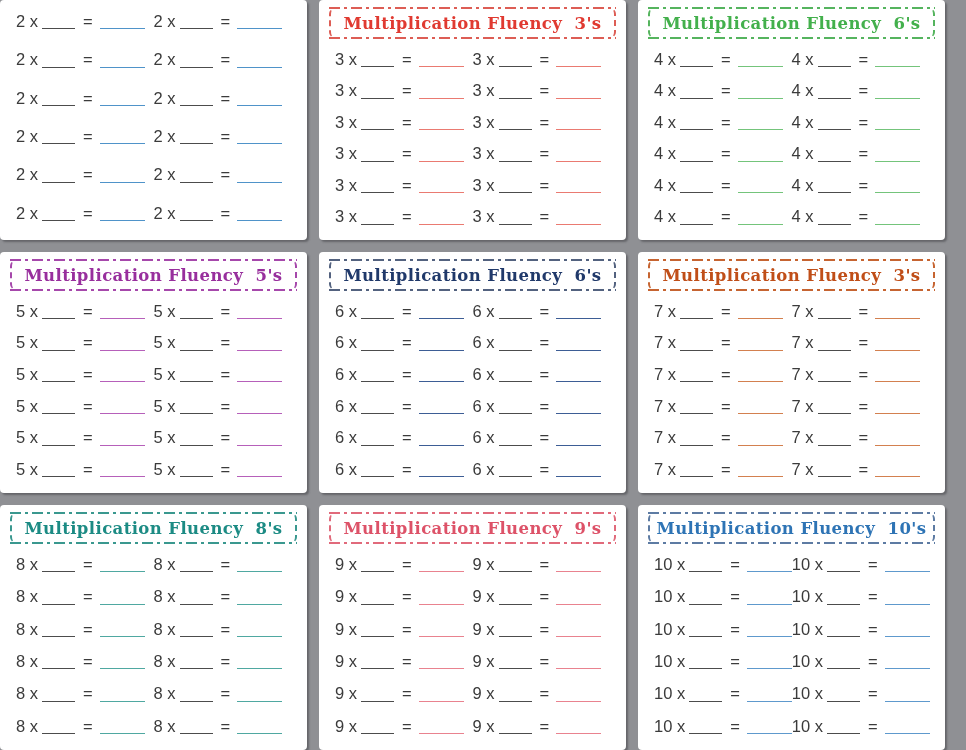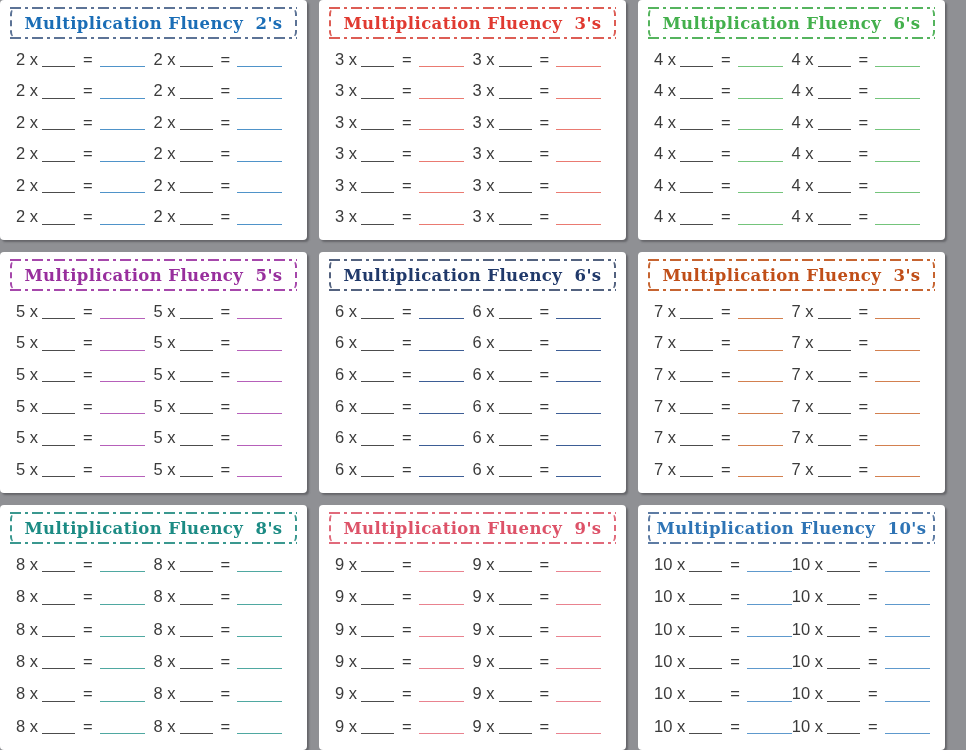--- a/index.html
+++ b/index.html
@@ -66,23 +66,20 @@
   .blank{display:inline-block;height:13px;border-bottom:1.8px solid;}
   .b1{width:33px;border-color:#4c4c4c;margin-left:4px;}
   .eq{margin:0 7px 0 8px;line-height:1;}
   .b2{width:45px;border-color:var(--line);}
 </style>
 </head>
 <body>
 
 <div class="page" id="grid">
   <section class="panel" style="--c: #1a6db6; --line: #4f93c9; --bd: #5c7396;">
-    <div class="title-box">
-      <span class="panel-title">Multiplication Fluency  2's</span>
-    </div>
     <div class="rows">
   <div class="problem">
     <span class="lhs">2 x</span>
     <span class="blank b1"></span>
     <span class="eq">=</span>
     <span class="blank b2"></span>
   </div>
 
   <div class="problem">
     <span class="lhs">2 x</span>

